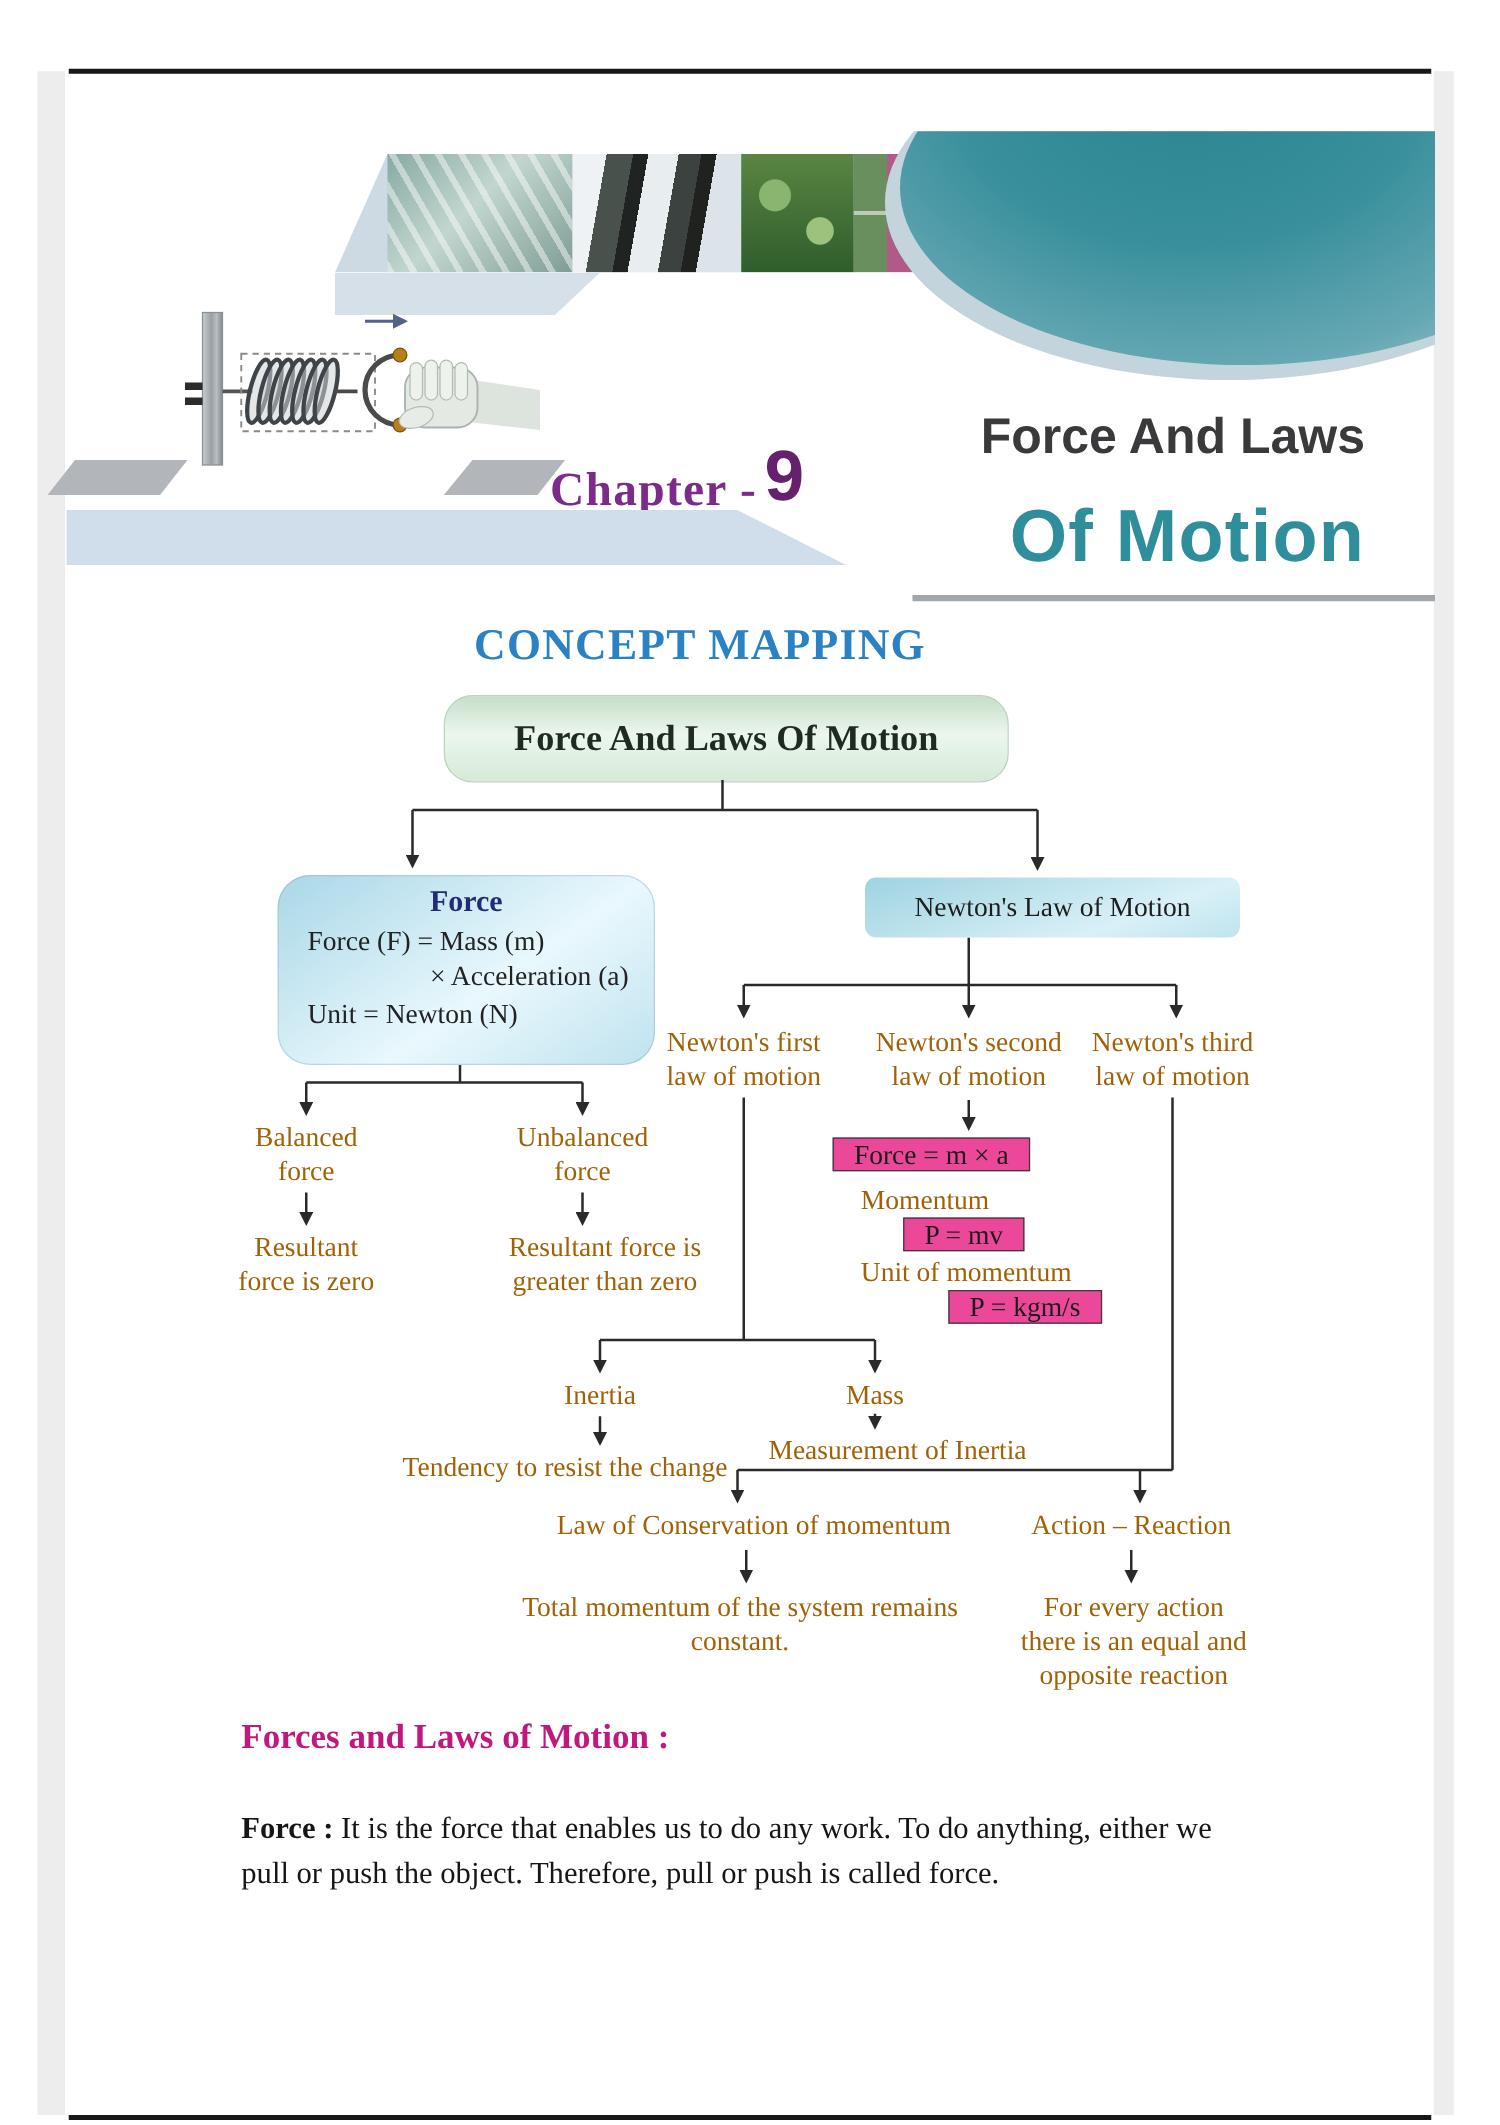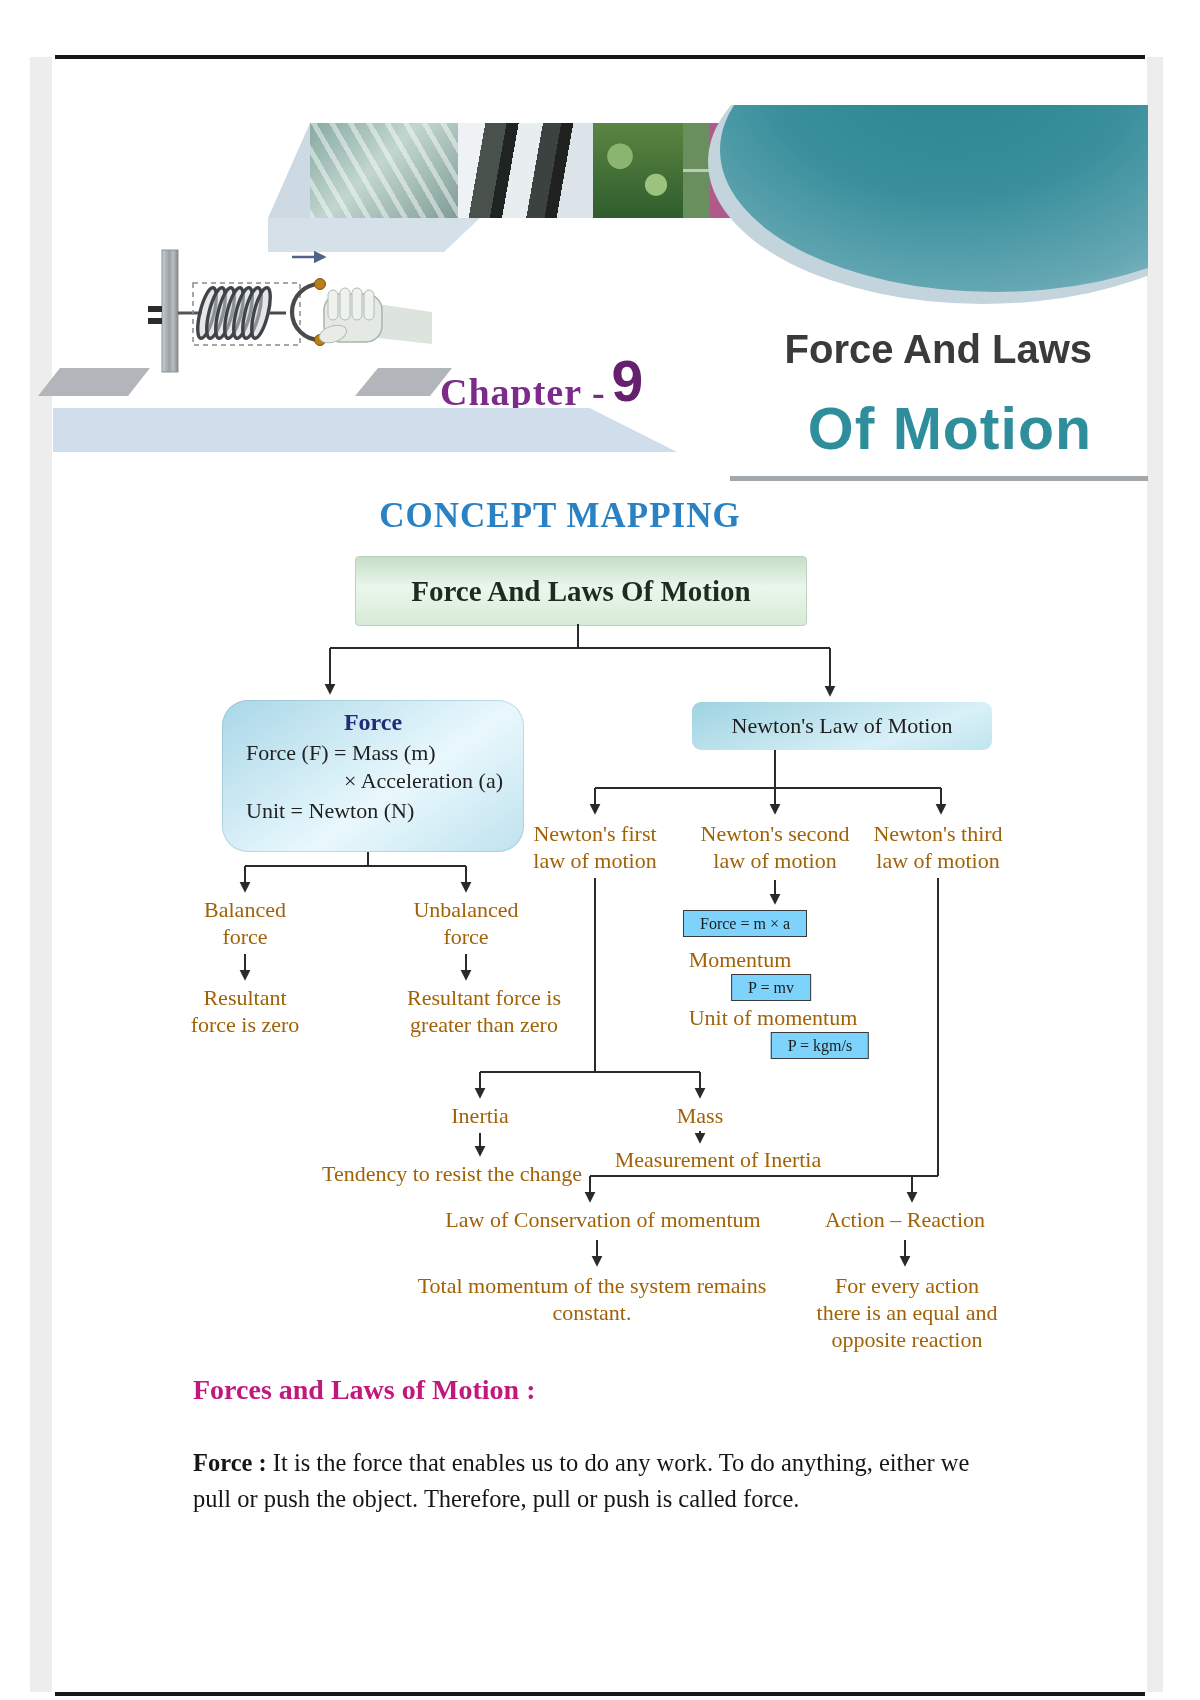--- a/index.html
+++ b/index.html
@@ -34,38 +34,38 @@
   .chapter .num{font-size:57px;font-weight:bold;color:#65206e;margin-left:6px;font-family:"Liberation Sans","DejaVu Sans",sans-serif;}
   .titles{position:absolute;right:108px;top:326px;text-align:right;font-family:"Liberation Sans","DejaVu Sans",sans-serif;}
   .titles .t1{font-size:40px;line-height:46px;font-weight:bold;color:#3a3a3c;}
   .titles .t2{font-size:59px;line-height:60px;font-weight:bold;color:#2f8e9b;margin-top:27px;letter-spacing:1px;}
   .band{position:absolute;left:53px;top:408px;width:624px;height:44px;background:#cfdeea;
         clip-path:polygon(0 0,86% 0,100% 100%,0 100%);}
   .gray-underline{position:absolute;left:730px;top:476px;width:418px;height:5px;background:#a2a7ab;}
   
   .concept-heading{position:absolute;left:560px;top:496px;transform:translateX(-50%);
       font-size:35px;font-weight:bold;color:#2a82c4;letter-spacing:1px;white-space:nowrap;}
-  .root-box{position:absolute;left:355px;top:556px;width:450px;height:68px;border-radius:4px;
+  .root-box{position:absolute;left:355px;top:556px;width:450px;height:68px;border-radius:23px;
       background:linear-gradient(180deg,#c6dec8 0%,#ecf6ed 45%,#d6ead7 100%);
       border:1px solid #bcd2bd;display:flex;align-items:center;justify-content:center;
       font-size:29px;font-weight:bold;color:#1f2b1f;}
   .force-box{position:absolute;left:222px;top:700px;width:302px;height:152px;border-radius:26px;
       background:linear-gradient(145deg,#a9d7e7 0%,#e9f8fd 58%,#bfe2ee 100%);
       box-shadow:inset 0 0 0 1px rgba(120,170,190,.35);}
   .force-box .ft{margin-top:9px;text-align:center;font-size:24px;font-weight:bold;color:#232a77;}
   .force-box .fl{font-size:22px;color:#222;margin-left:24px;margin-top:4px;}
   .force-box .fl.ind{margin-left:122px;margin-top:2px;}
   .newton-box{position:absolute;left:692px;top:702px;width:300px;height:48px;border-radius:9px;
       background:linear-gradient(160deg,#9ed3e1 0%,#d9f0f7 70%,#bfe4ee 100%);
       display:flex;align-items:center;justify-content:center;font-size:22px;color:#1d1d1d;}
   svg.wires{position:absolute;left:0;top:0;pointer-events:none;}
   .lbl{position:absolute;transform:translateX(-50%);text-align:center;font-size:22px;line-height:27px;
        color:#a16207;white-space:pre-line;}
-  .fbox{position:absolute;transform:translateX(-50%);font-size:16px;line-height:25px;color:#1c1c1c;
-        border:1.6px solid #3a3a3a;background:#7dd3fc;padding:0 16px;white-space:nowrap;}
+  .fbox{position:absolute;transform:translateX(-50%);font-size:22px;line-height:25px;color:#1c1c1c;
+        border:1.6px solid #3a3a3a;background:#ec4899;padding:0 16px;white-space:nowrap;}
   .section-heading{position:absolute;left:193px;top:1374px;font-size:28px;font-weight:bold;color:#c2187e;}
   .para{position:absolute;left:193px;top:1420px;width:880px;font-size:24.5px;line-height:36px;color:#161616;}
   .para .b{font-weight:bold;}
 </style>
 </head>
 <body>
 
 <div class="page">
 
   <div class="edge-strip" style="left:30px;"></div>

